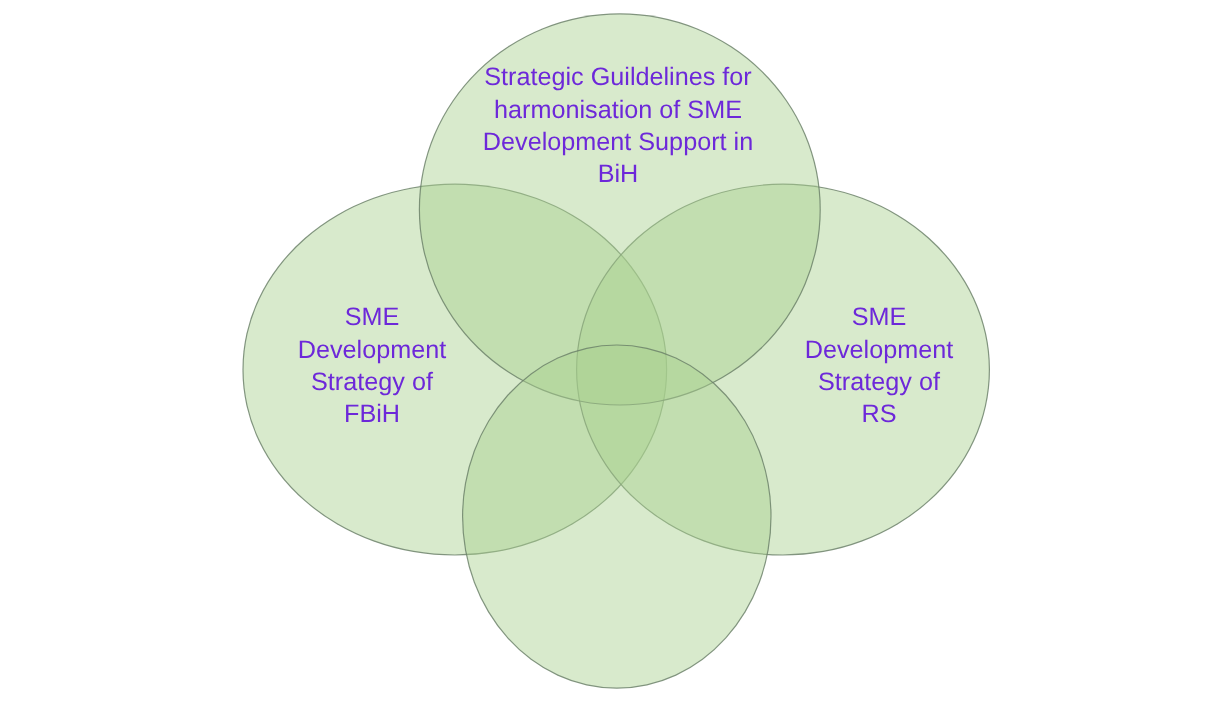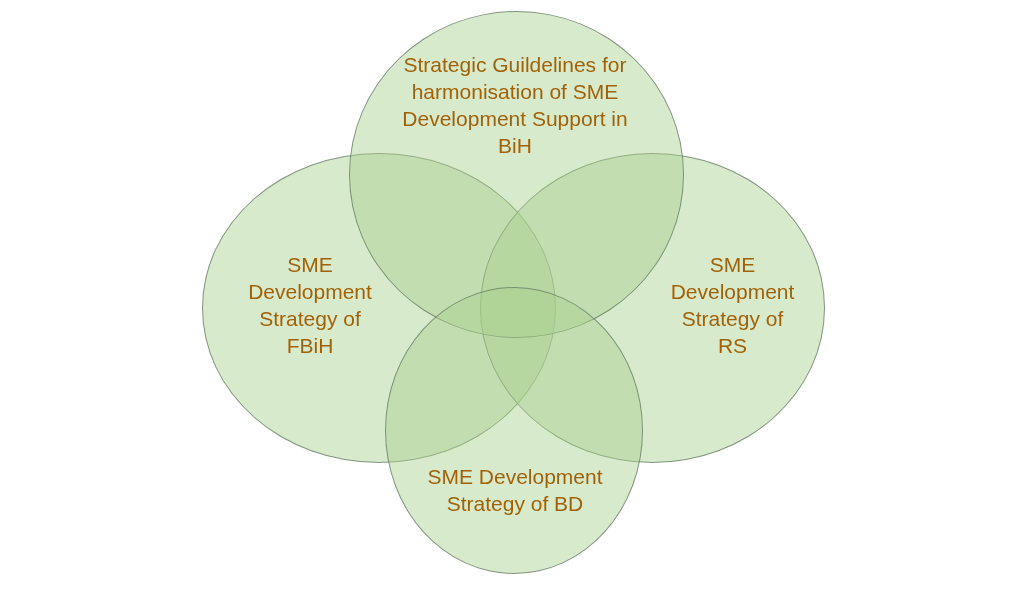--- a/index.html
+++ b/index.html
@@ -10,21 +10,21 @@
       border-radius: 50%;
       background: rgba(169, 209, 142, 0.45);
       border: 1px solid rgba(100, 120, 100, 0.75);
       box-sizing: border-box;
     }
     .label {
       position: absolute;
       font-family: "Liberation Sans", sans-serif;
       font-size: 20px;
       line-height: 26px;
-      color: #a16207;
+      color: #6d28d9;
       text-align: center;
       white-space: pre-line;
       display: flex; align-items: center; justify-content: center;
     }
   </style>
 </head>
 <body>
 
 <div class="canvas">
   <div class="ellipse" style="left:202px; top:153px; width:354px; height:310px;"></div>
@@ -37,15 +37,13 @@
 Development Support in
 BiH</div>
   <div class="label" style="left:225px; top:250px; width:170px; height:110px; font-size:21px; line-height:27px;">SME
 Development
 Strategy of
 FBiH</div>
   <div class="label" style="left:650px; top:250px; width:165px; height:110px; font-size:21px; line-height:27px;">SME
 Development
 Strategy of
 RS</div>
-  <div class="label" style="left:400px; top:462px; width:230px; height:56px; font-size:21px; line-height:27px;">SME Development
-Strategy of BD</div>
 </div>
 
 </body></html>

